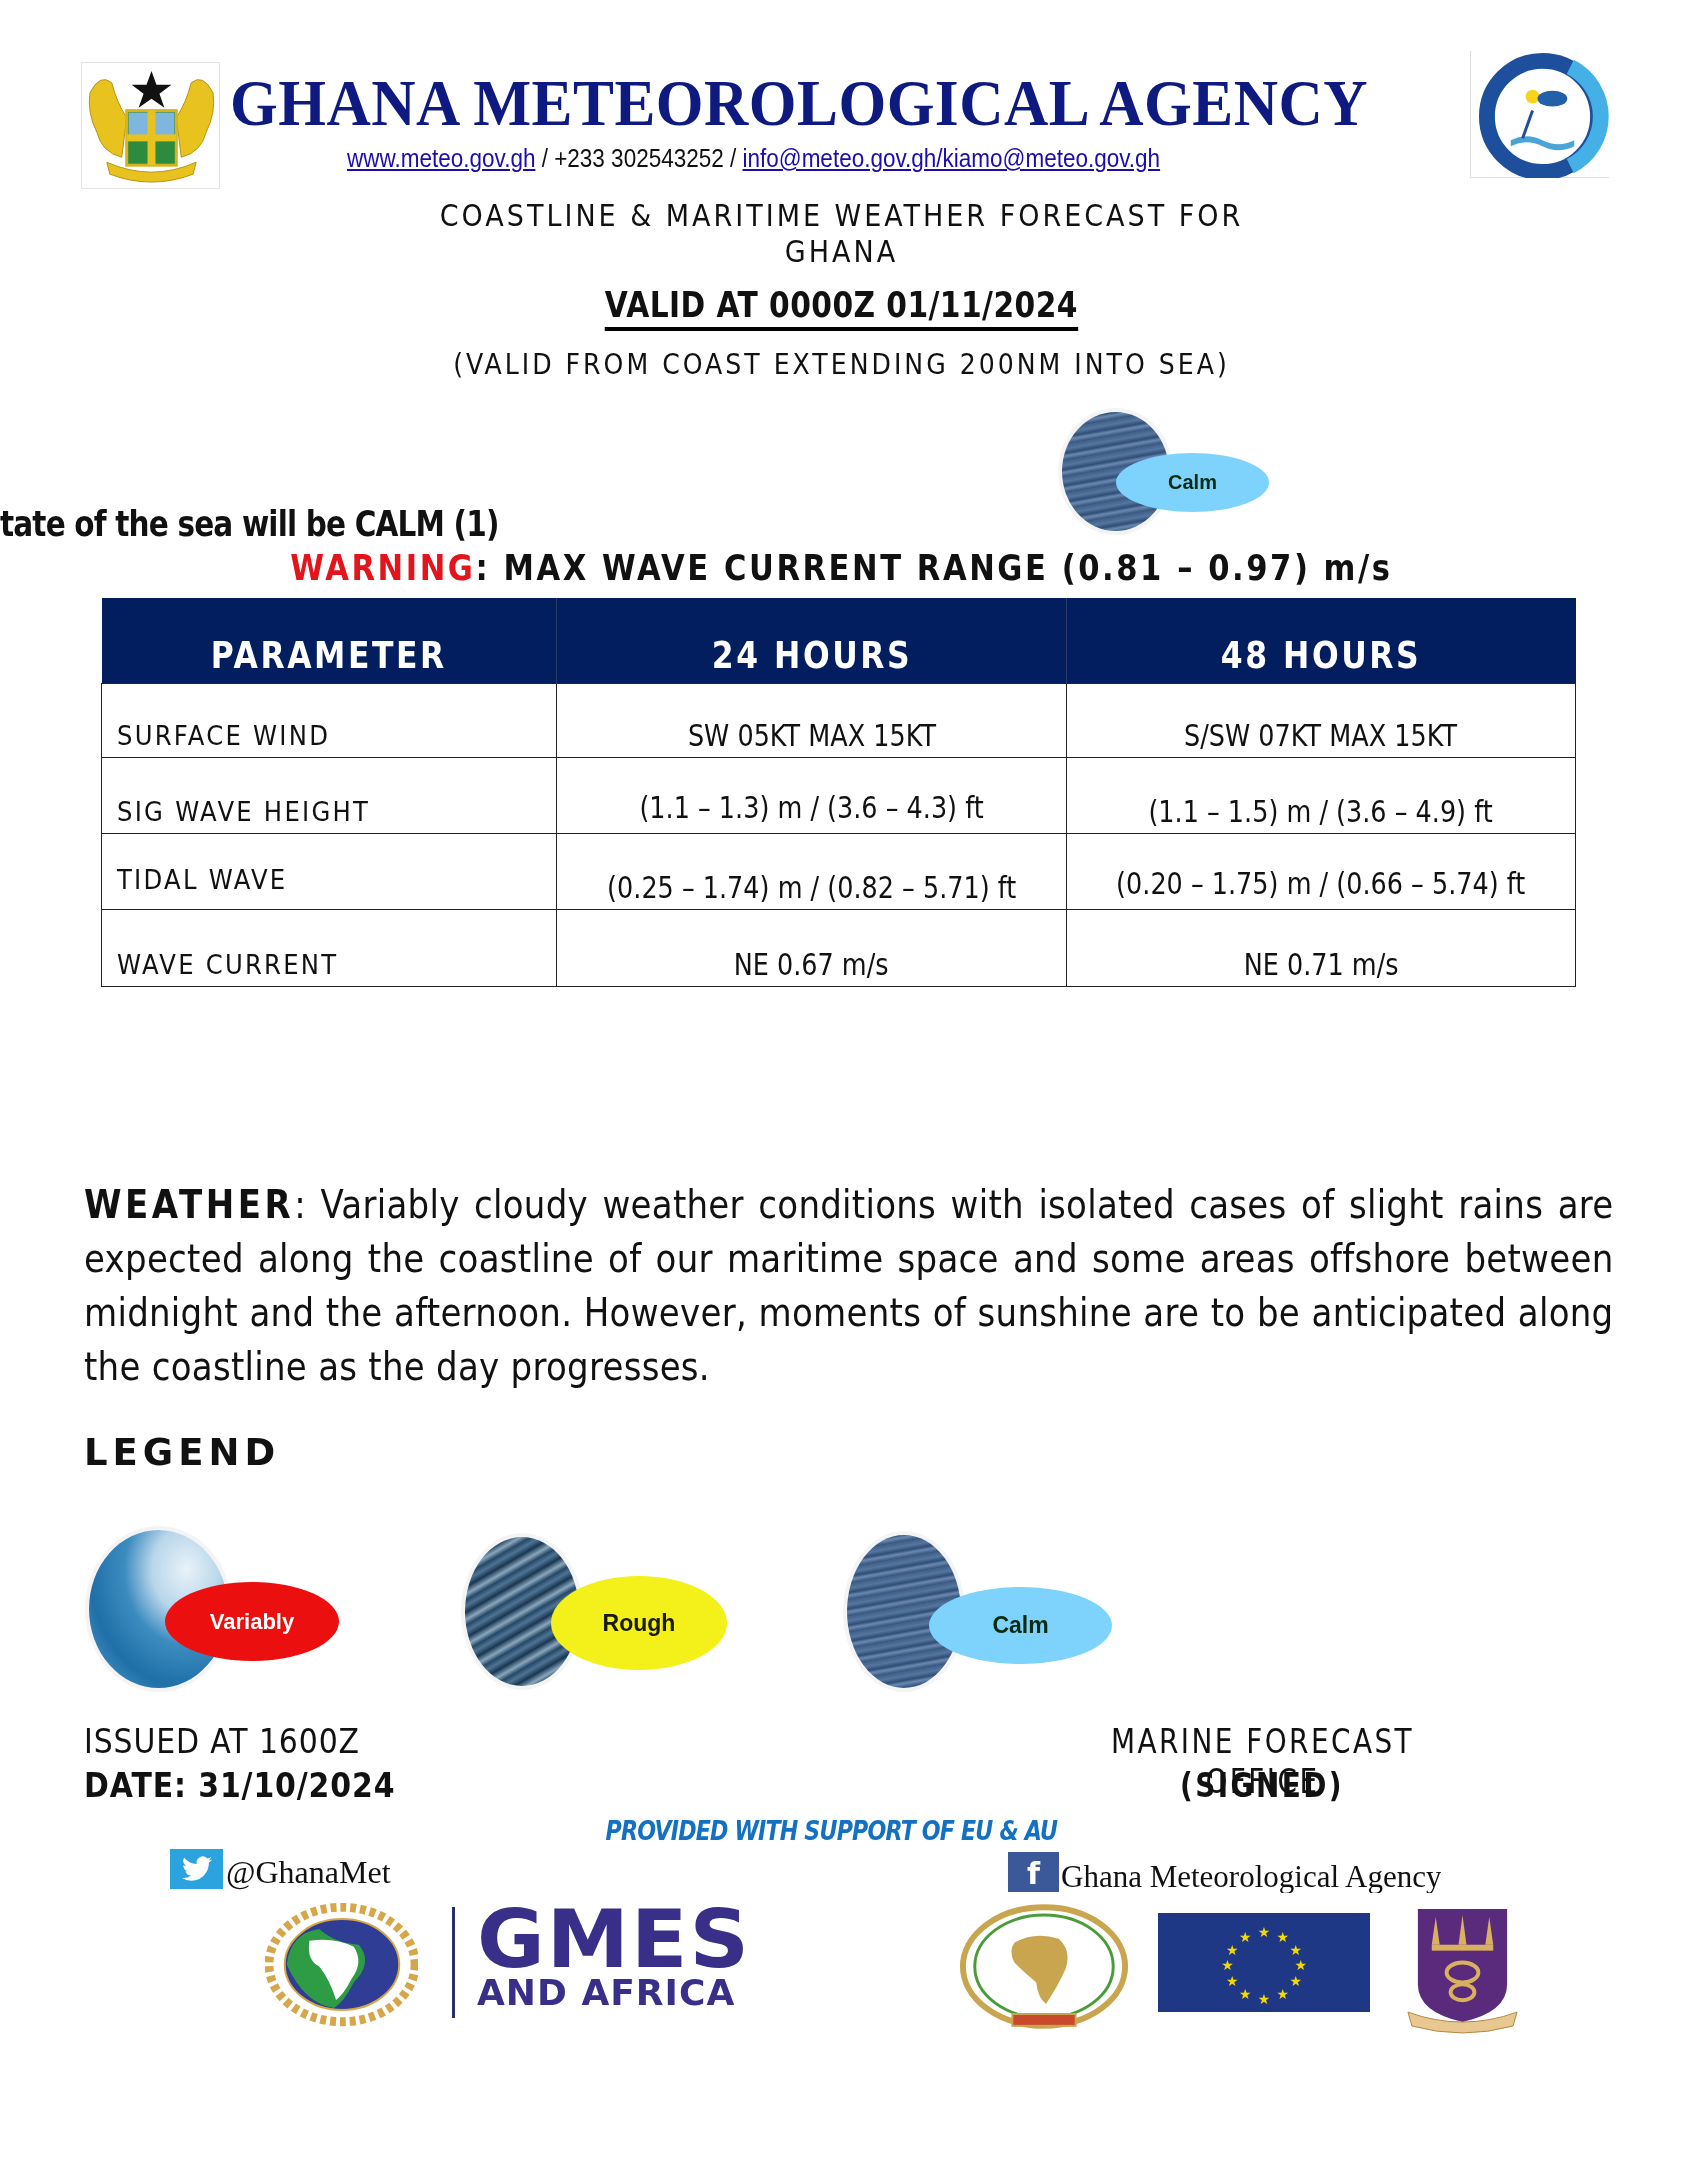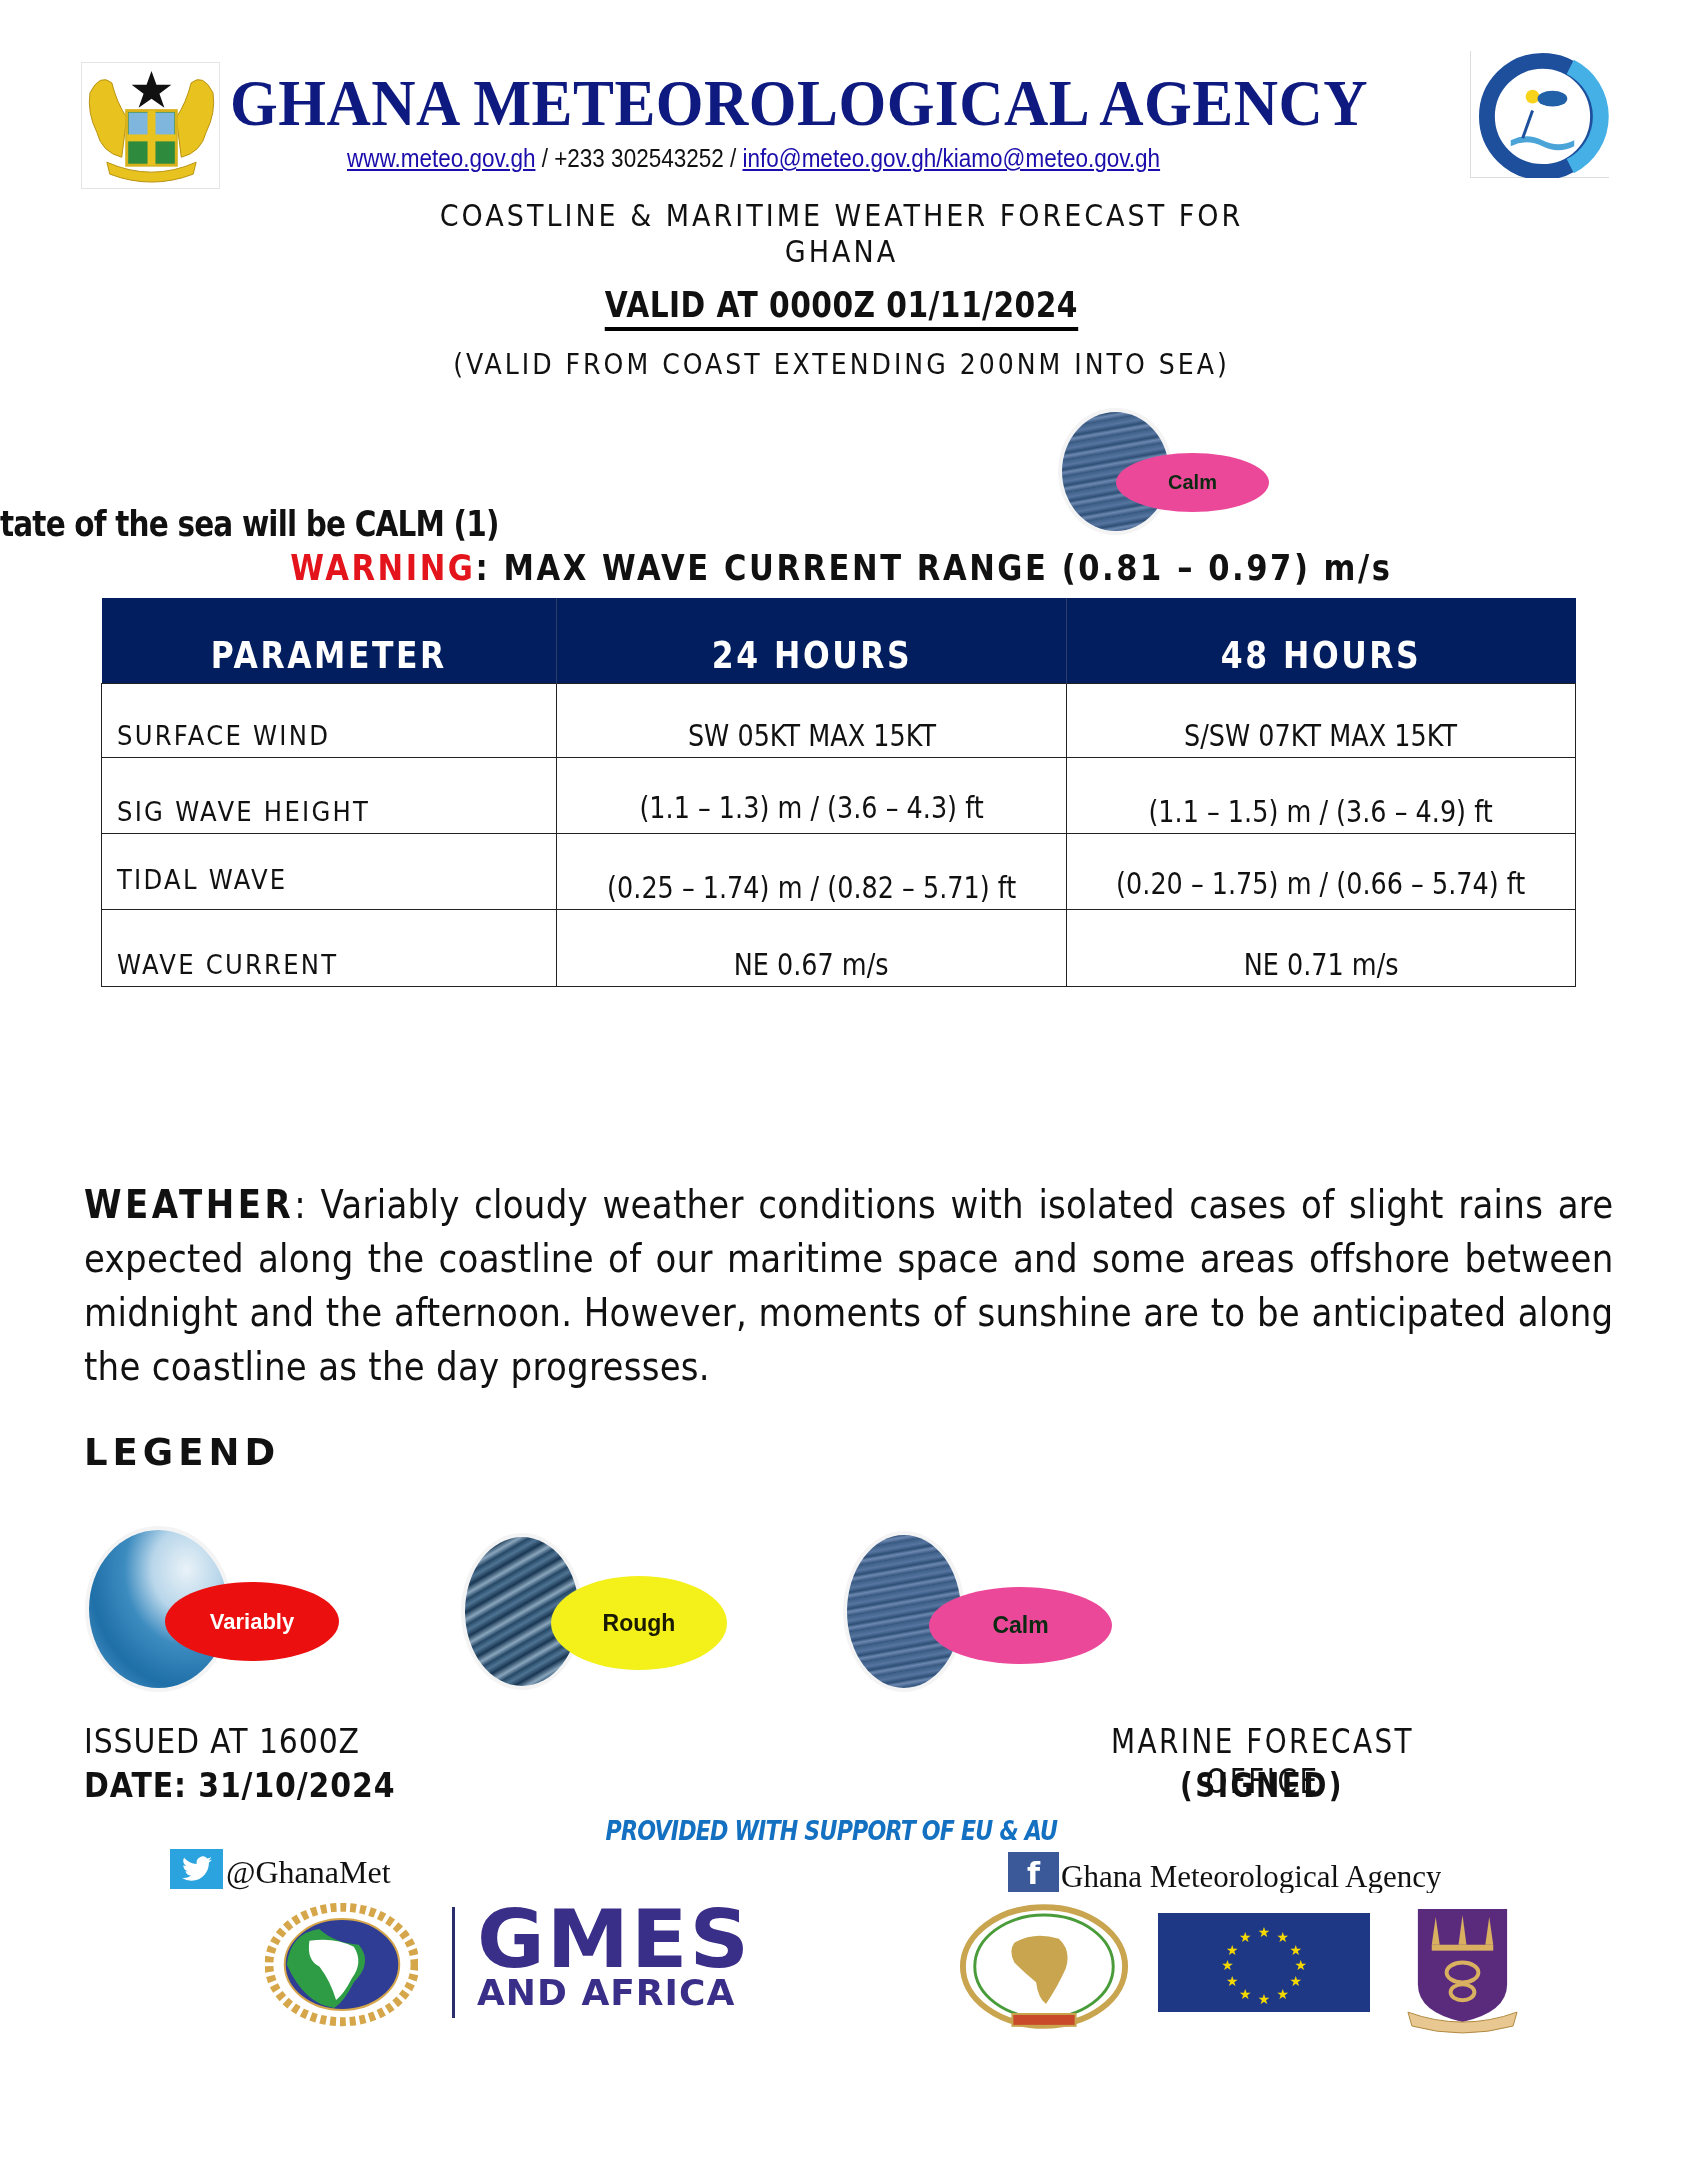--- a/index.html
+++ b/index.html
@@ -30,21 +30,21 @@
   .warning .red { color: #e3141b; }
 
   
   .badge { position: absolute; }
   .badge .sea { position:absolute; border-radius: 50%; box-shadow: 0 0 0 4px #f4f4f4; }
   .badge .oval { position:absolute; border-radius: 50%; display:flex; align-items:center; justify-content:center;
                  font-family: "Liberation Sans", sans-serif; font-weight: bold; }
   .sea-calm { background: repeating-linear-gradient(170deg, #3c5f86 0px, #5675a0 5px, #2d4e75 9px, #6c88b0 12px, #35557e 16px); }
   .sea-rough { background: repeating-linear-gradient(150deg, #1e3c58 0px, #8aa6bd 6px, #264867 11px, #4f7493 16px, #173450 22px); }
   .sea-danger { background: radial-gradient(ellipse at 70% 25%, #e9f2f8 0%, #b8d6ea 25%, #3d8cc0 45%, #1f6fa8 70%, #5aa3cf 100%); }
-  .oval.calm { background: #ec4899; color: #0b2a12; }
+  .oval.calm { background: #7dd3fc; color: #0b2a12; }
   .oval.rough { background: #f3f01a; color: #1a1a00; }
   .oval.danger { background: #ec0f0f; color: #ffffff; }
 
   
   table.fc { position: absolute; left: 101px; top: 598px; width: 1475px; border-collapse: collapse; }
   table.fc th { background: #021e5e; color: #fff; height: 85px; vertical-align: bottom; padding-bottom: 6px;
                 font-size: 37px; font-weight: bold; letter-spacing: 3px; border-right: 1px solid #2b3c6b; }
   table.fc th span { display:inline-block; transform: scaleX(0.85); }
   table.fc td { border: 1.5px solid #222; vertical-align: bottom; padding-bottom: 4px; }
   table.fc td.param { width: 461px; padding-left: 15px; font-size: 27px; font-weight: normal; letter-spacing: 2.5px; padding-bottom: 6px; }

